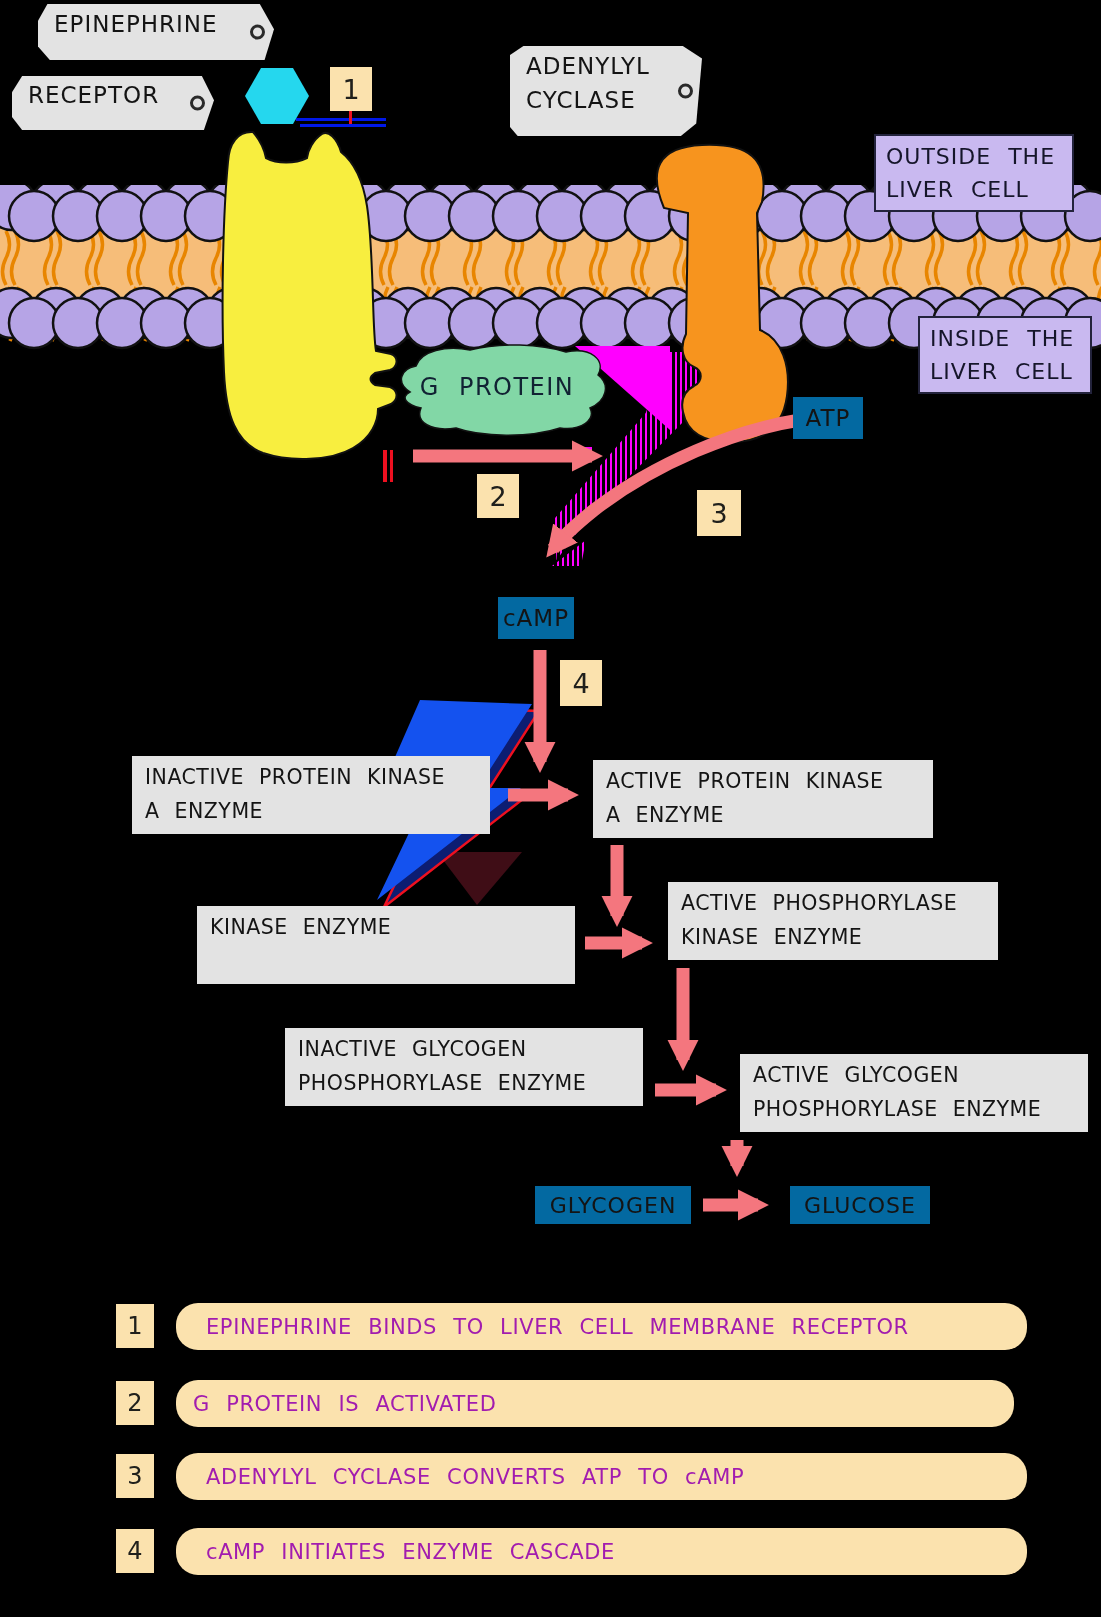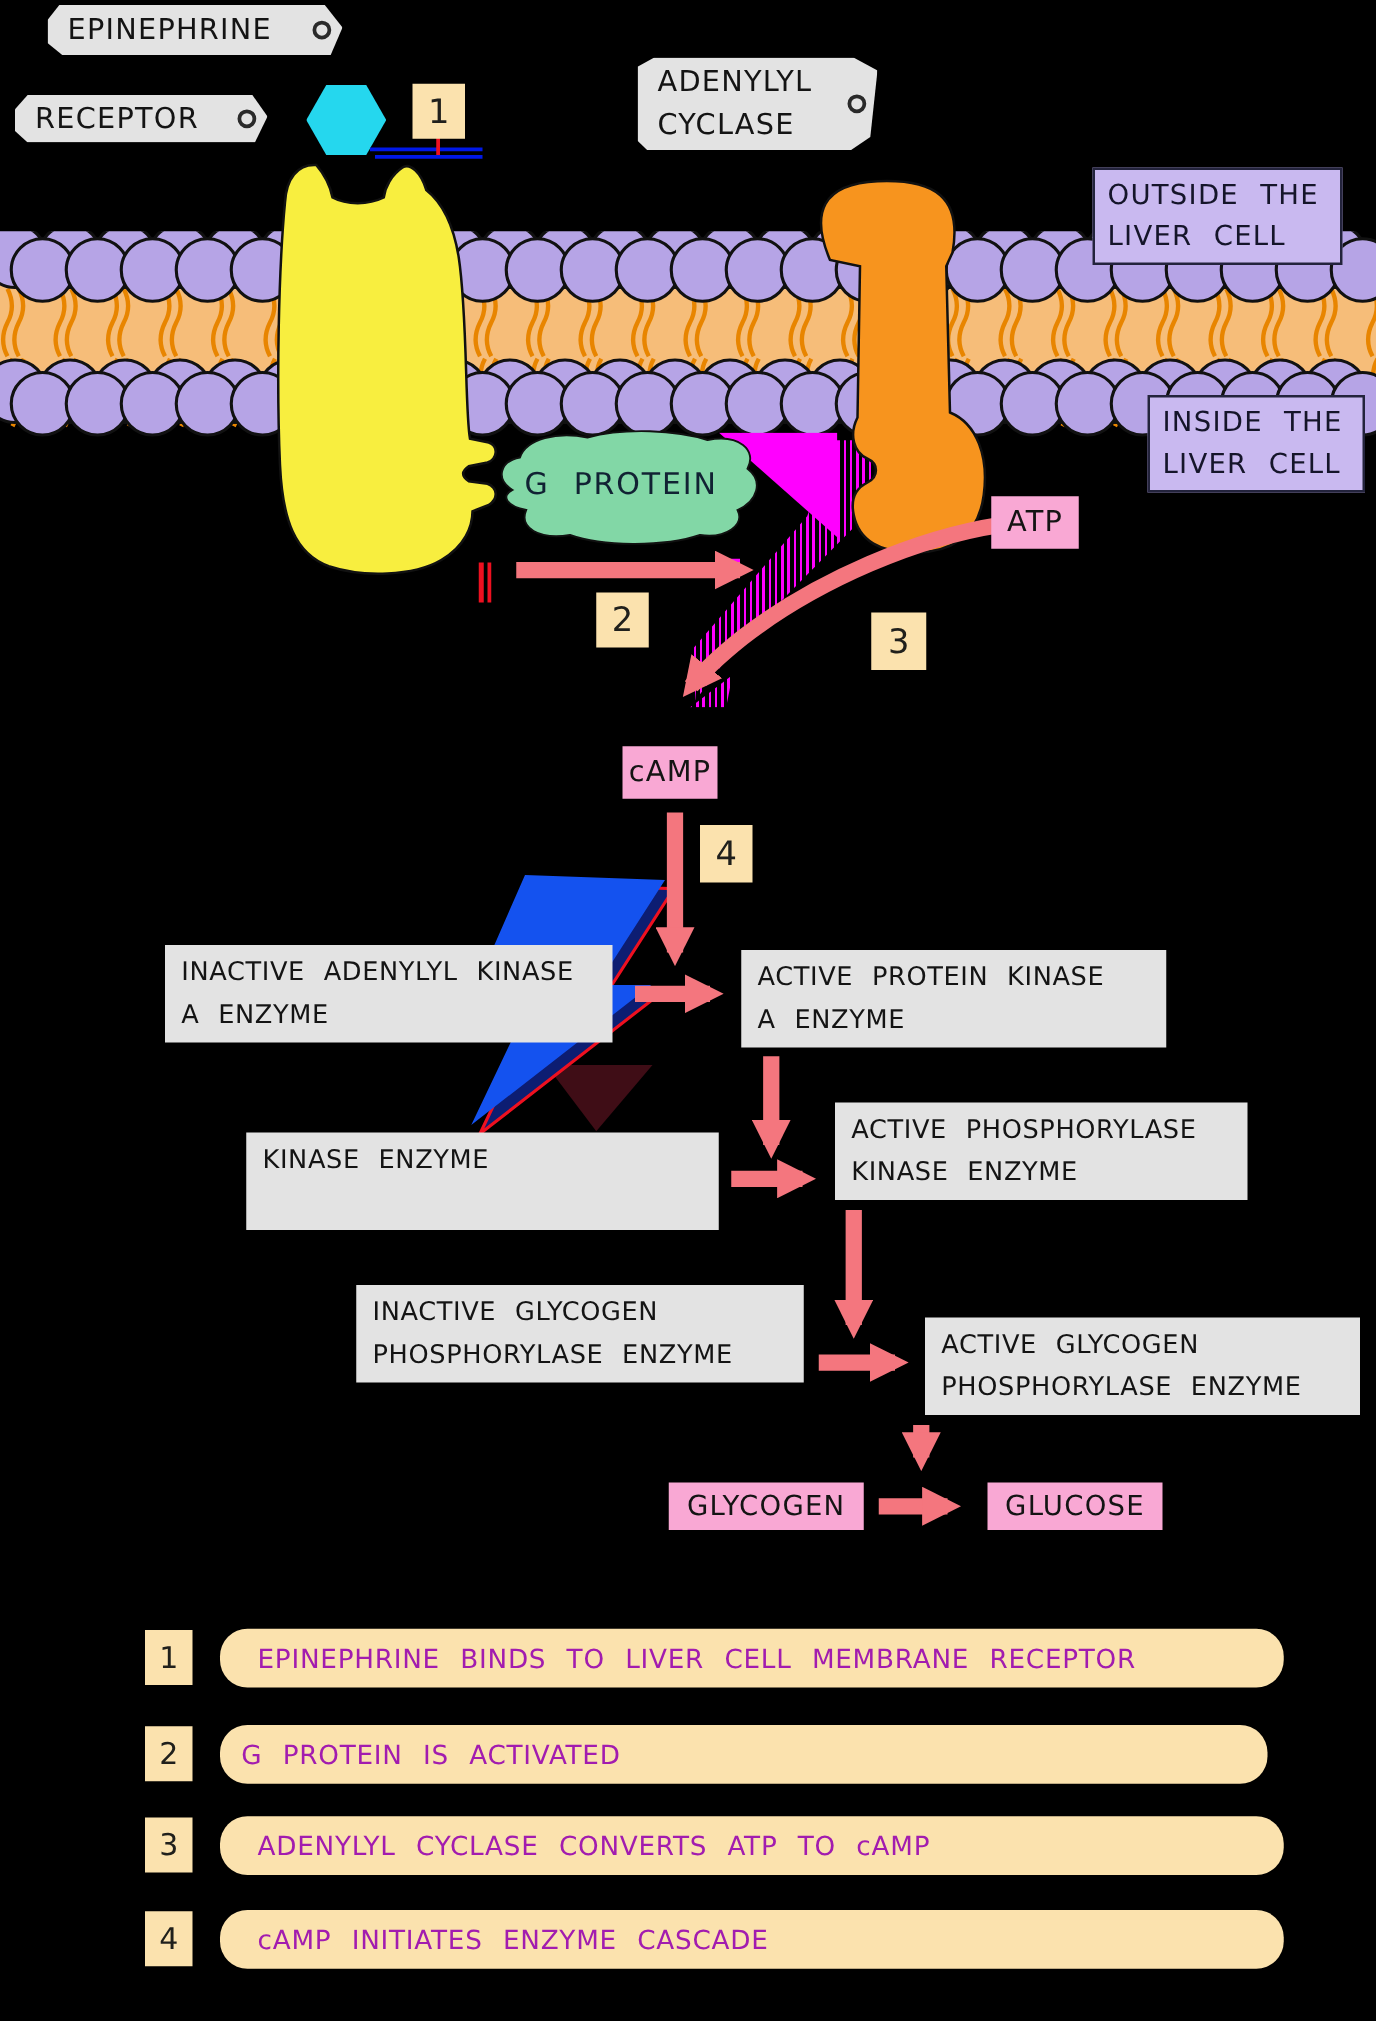--- a/index.html
+++ b/index.html
@@ -1,31 +1,31 @@
 <!DOCTYPE html>
 <html><head>
 <meta charset="utf-8">
 <style>
   html,body{margin:0;padding:0;background:#000;}
   #canvas{position:relative;width:1101px;height:1617px;background:#000;overflow:hidden;
           font-family:"DejaVu Sans","Liberation Sans",sans-serif;color:#1c1c1c;}
   .abs{position:absolute;}
   .tag{background:#e3e3e3;color:#141414;display:flex;align-items:center;
-       font-size:23px;letter-spacing:1px;word-spacing:7px;padding:0 26px 0 16px;}
+       font-size:23px;letter-spacing:1px;word-spacing:7px;padding:0 26px 16px 16px;}
   .tag-hole{position:absolute;width:9px;height:9px;border:3px solid #2a2a2a;border-radius:50%;
             right:9px;top:50%;transform:translateY(-50%);}
   .pbox{background:#c9b9f0;border:2px solid #23233c;color:#15152a;font-size:22px;
         letter-spacing:1px;word-spacing:9px;line-height:1.5;padding:4px 10px;}
   .gbox{background:#e3e3e3;color:#141414;font-size:20.5px;letter-spacing:0.5px;word-spacing:8px;
         line-height:1.65;padding:5px 0 5px 13px;}
   .tanbadge{background:#fbe2ae;color:#20201c;display:flex;align-items:center;justify-content:center;
         font-size:27px;}
   .tanbar{background:#fbe2ae;color:#a21caf;display:flex;align-items:center;
         font-size:21px;letter-spacing:0.6px;word-spacing:9px;padding-left:30px;border-radius:22px;}
-  .small-label{background:#f9a8d4;color:#141414;display:flex;align-items:center;justify-content:center;
+  .small-label{background:#0369a1;color:#141414;display:flex;align-items:center;justify-content:center;
         font-size:23px;letter-spacing:1px;}
   .hatch-magenta{background:repeating-linear-gradient(90deg,#ff00ff 0 2px,transparent 2px 5px);}
   svg{display:block;}
 </style>
 </head>
 <body>
 
 <div id="canvas">
 
   <svg id="membrane-svg" class="abs" style="left:0;top:185px;z-index:1;" width="1101" height="172">
@@ -377,21 +377,21 @@
   </div>
 
   <div class="abs small-label" style="left:793px;top:397px;width:70px;height:42px;z-index:5;">
     <span>ATP</span>
   </div>
   <div class="abs small-label" style="left:498px;top:597px;width:76px;height:42px;z-index:5;">
     <span>cAMP</span>
   </div>
 
   <div class="abs gbox" style="left:132px;top:756px;width:358px;height:78px;z-index:5;box-sizing:border-box;">
-    <div>INACTIVE  ADENYLYL KINASE</div>
+    <div>INACTIVE  PROTEIN KINASE</div>
     <div>A  ENZYME</div>
   </div>
   <div class="abs gbox" style="left:593px;top:760px;width:340px;height:78px;z-index:5;box-sizing:border-box;">
     <div>ACTIVE  PROTEIN KINASE</div>
     <div>A  ENZYME</div>
   </div>
   <div class="abs gbox" style="left:197px;top:906px;width:378px;height:78px;z-index:5;box-sizing:border-box;">
     <div>KINASE  ENZYME</div>
   </div>
   <div class="abs gbox" style="left:668px;top:882px;width:330px;height:78px;z-index:5;box-sizing:border-box;">

